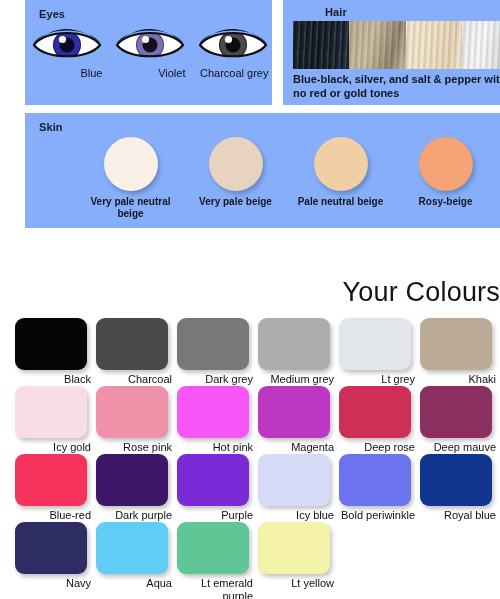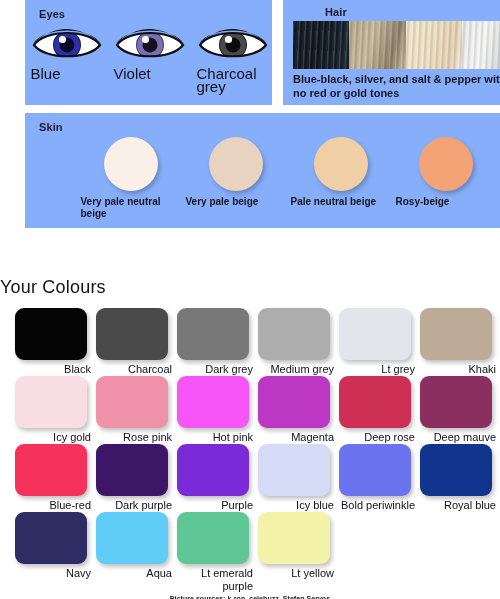--- a/index.html
+++ b/index.html
@@ -57,23 +57,23 @@
   }
   .eye-cell {
     width: 83px;
     display: flex;
     flex-direction: column;
     align-items: center;
   }
   .eye-svg { display: block; }
   .eye-label {
     margin-top: 3px;
-    font-size: 15px;
+    font-size: 11px;
     color: #111118;
-    text-align: left;
+    text-align: right;
     line-height: 13px;
     width: 72px;
   }
 
   
   .hair-strip {
     position: absolute;
     left: 10px; top: 21px;
     width: 225px; height: 48px;
     display: flex;
@@ -128,29 +128,29 @@
   .skin-dot {
     width: 54px; height: 54px;
     border-radius: 50%;
     box-shadow: 2px 3px 4px rgba(0,0,0,0.22);
   }
   .skin-label {
     margin-top: 5px;
     font-size: 10px;
     font-weight: bold;
     color: #15151f;
-    text-align: left;
+    text-align: center;
     line-height: 12px;
     width: 100px;
   }
 
   
   .colours-title {
-    text-align: left;
-    font-size: 18px;
+    text-align: right;
+    font-size: 27px;
     font-weight: normal;
     color: #141414;
     margin: 12px 0 0 0;
     letter-spacing: 0.2px;
   }
   .swatch-grid {
     margin-top: 10px;
     padding: 0 0 0 10px;
     box-sizing: border-box;
   }

